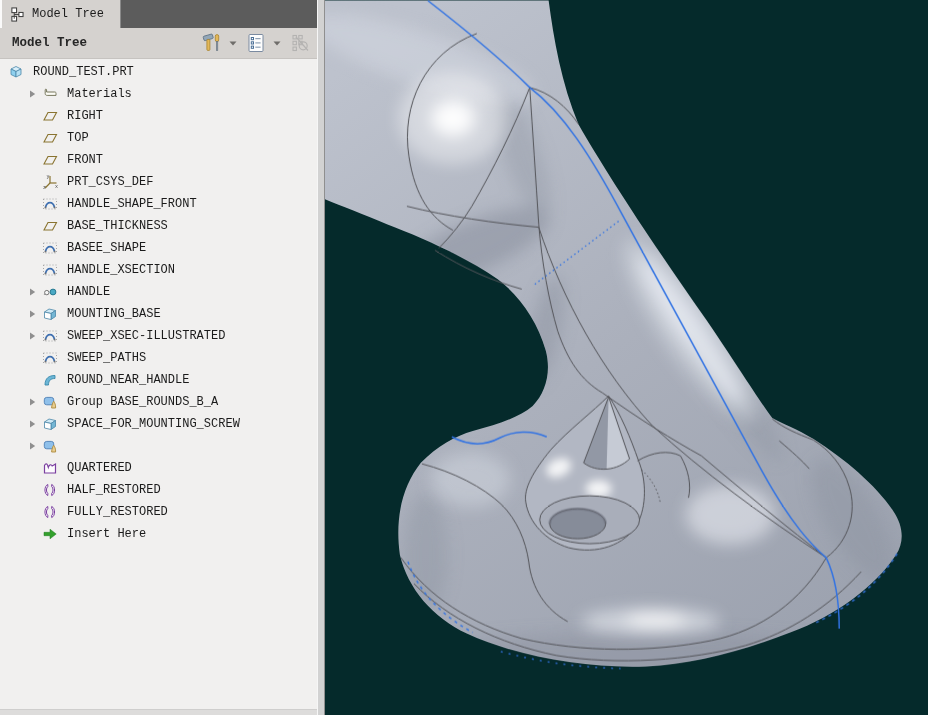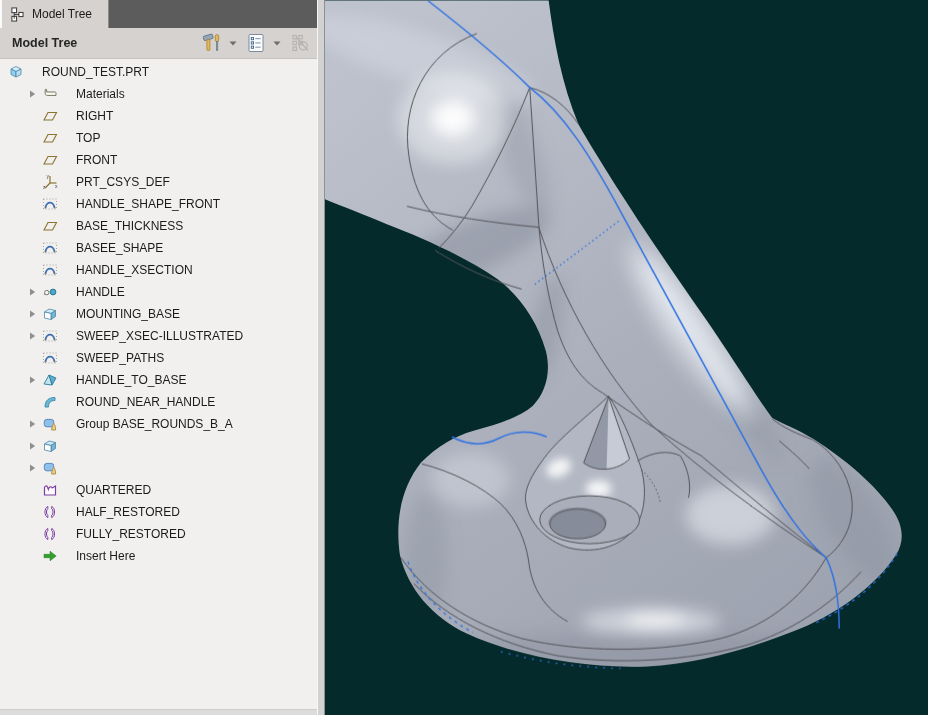--- a/index.html
+++ b/index.html
@@ -1,17 +1,17 @@
 <!DOCTYPE html>
 <html><head>
 <meta charset="utf-8">
 <style>
   html,body{margin:0;padding:0;background:#3a3a3a;}
   .app{position:relative;width:928px;height:715px;overflow:hidden;
-       font-family:Liberation Sans, sans-serif;background:#a16207;}
+       font-family:Liberation Mono, monospace;background:#a16207;}
 
   
   .viewport{position:absolute;left:325px;top:0;width:603px;height:715px;background:#052a2b;}
   .viewport svg{position:absolute;left:0;top:0;}
 
   
   .panel{position:absolute;left:0;top:0;width:317px;height:715px;background:#f1f0ef;
          display:flex;flex-direction:column;}
   .tabbar{height:28px;background:#5c5c5c;display:flex;flex:none;}
   .tab{background:#d5d2cf;display:flex;align-items:center;gap:7px;padding:0 16px 0 8px;
@@ -22,21 +22,21 @@
   .panel-title{font-weight:bold;font-size:12.5px;color:#262626;white-space:nowrap;}
   .spacer{flex:1;}
   .tool-btn{width:26px;height:26px;display:flex;align-items:center;justify-content:center;flex:none;}
   .caret-btn{width:15px;height:26px;display:flex;align-items:center;justify-content:center;flex:none;margin-right:3px;}
   .tool-btn.disabled{opacity:.55;filter:grayscale(1);}
   .tree{flex:1;background:#f1f0ef;padding-top:2px;overflow:hidden;}
   .row{height:22px;display:flex;align-items:center;padding-left:24px;
        font-size:12px;color:#1b1b1b;white-space:nowrap;}
   .row .slot{width:18px;height:22px;display:flex;align-items:center;justify-content:center;flex:none;}
   .row .r-icon{width:16px;height:16px;flex:none;}
-  .row .r-label{margin-left:18px;}
+  .row .r-label{margin-left:9px;}
   .row .marker{width:4px;height:4px;background:#111;margin:0 3px 6px 1px;flex:none;}
   .panel-bottom{height:5px;background:#dddcdb;border-top:1px solid #cfcecd;flex:none;}
 
   
   .splitter{position:absolute;left:317px;top:0;width:8px;height:715px;background:#d2d2d2;
             border-left:1px solid #f6f6f6;border-right:1px solid #8f8f8f;box-sizing:border-box;}
 </style>
 </head>
 <body>
 
@@ -403,31 +403,20 @@
           <span class="r-label">SWEEP_XSEC-ILLUSTRATED</span>
         </div>
         <div class="row">
           <span class="slot"></span>
           <svg class="r-icon" width="16" height="16">
             <use href="#sym-sketch"></use>
           </svg>
           <span class="r-label">SWEEP_PATHS</span>
         </div>
         <div class="row">
-          <span class="slot">
-            <svg width="8" height="8">
-              <use href="#sym-expander"></use>
-            </svg>
-          </span>
-          <svg class="r-icon" width="16" height="16">
-            <use href="#sym-sweptblend"></use>
-          </svg>
-          <span class="r-label">HANDLE_TO_BASE</span>
-        </div>
-        <div class="row">
           <span class="slot"></span>
           <svg class="r-icon" width="16" height="16">
             <use href="#sym-round"></use>
           </svg>
           <span class="r-label">ROUND_NEAR_HANDLE</span>
         </div>
         <div class="row">
           <span class="slot">
             <svg width="8" height="8">
               <use href="#sym-expander"></use>
@@ -440,20 +429,21 @@
         </div>
         <div class="row">
           <span class="slot">
             <svg width="8" height="8">
               <use href="#sym-expander"></use>
             </svg>
           </span>
           <svg class="r-icon" width="16" height="16">
             <use href="#sym-extrude"></use>
           </svg>
+          <span class="r-label">SPACE_FOR_MOUNTING_SCREW</span>
         </div>
         <div class="row">
           <span class="slot">
             <svg width="8" height="8">
               <use href="#sym-expander"></use>
             </svg>
           </span>
           <svg class="r-icon" width="16" height="16">
             <use href="#sym-group"></use>
           </svg>

